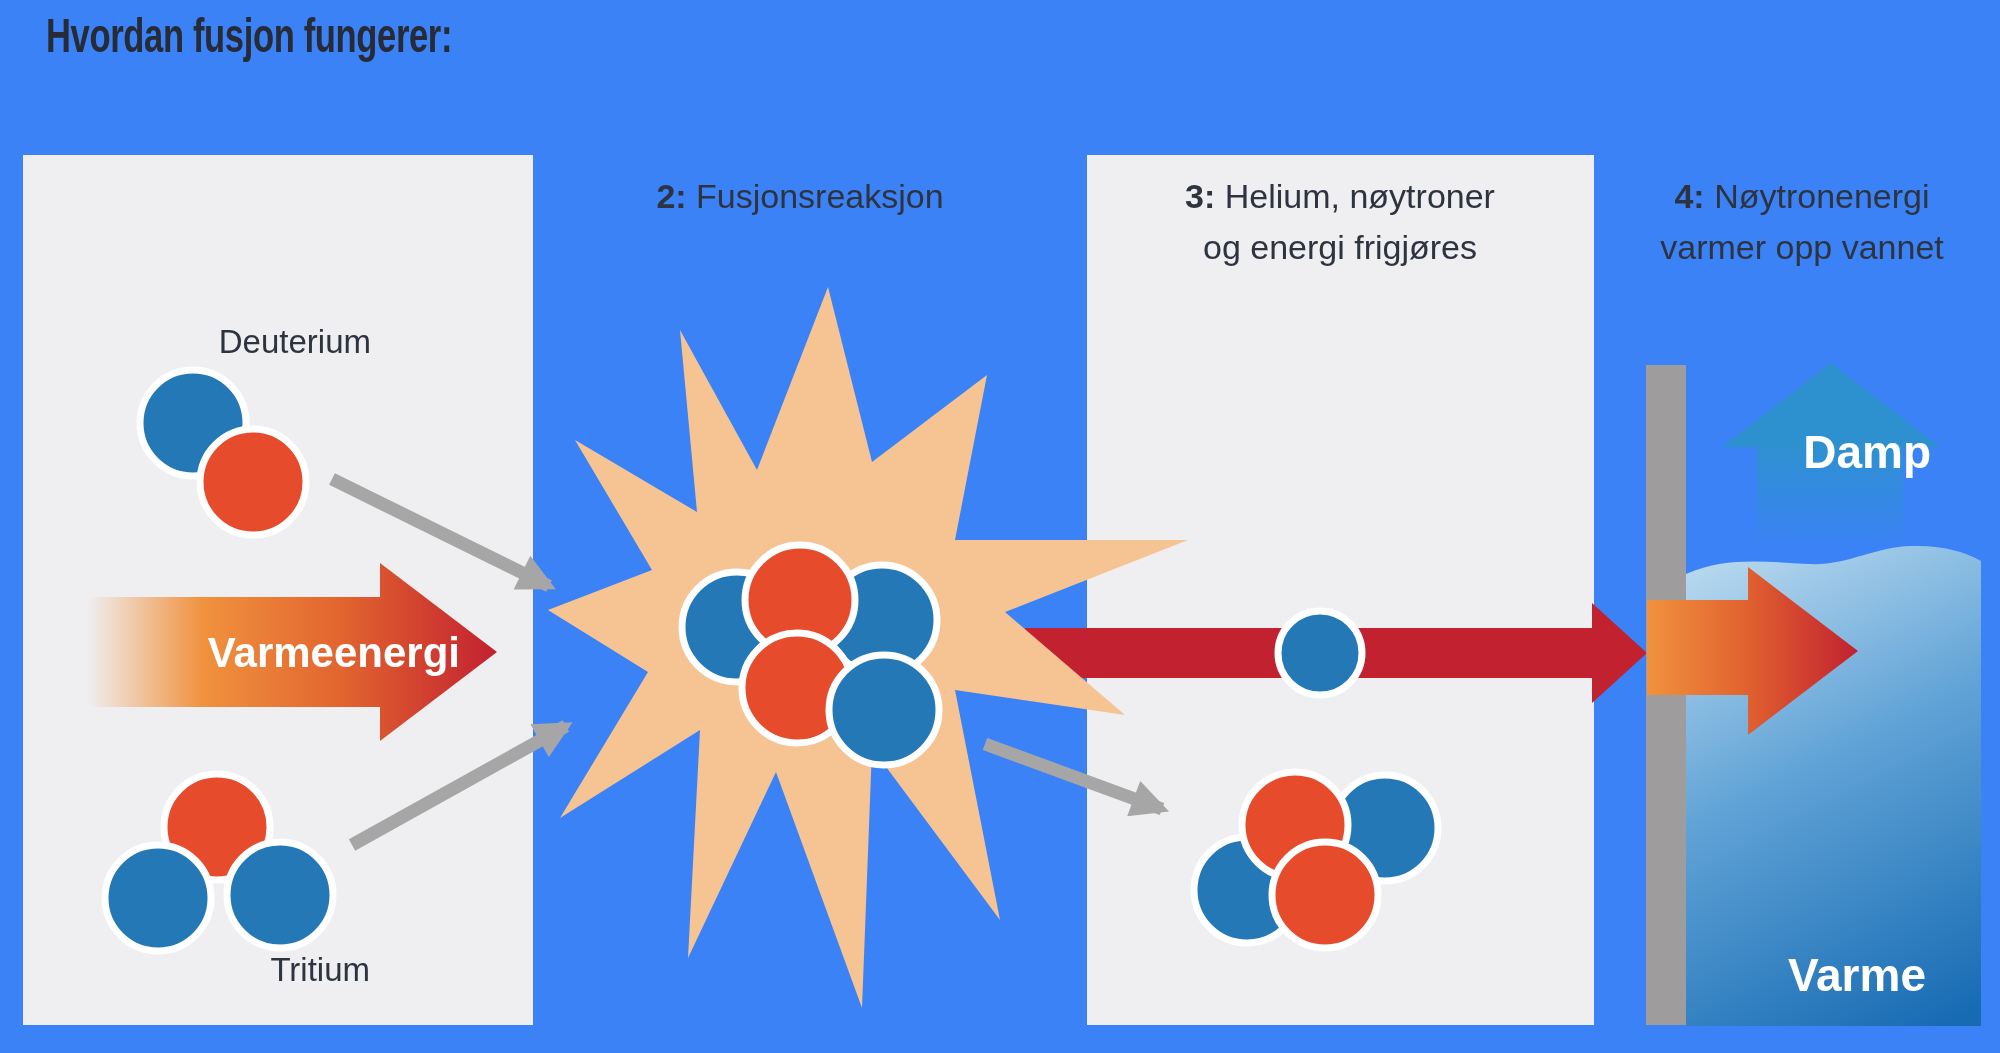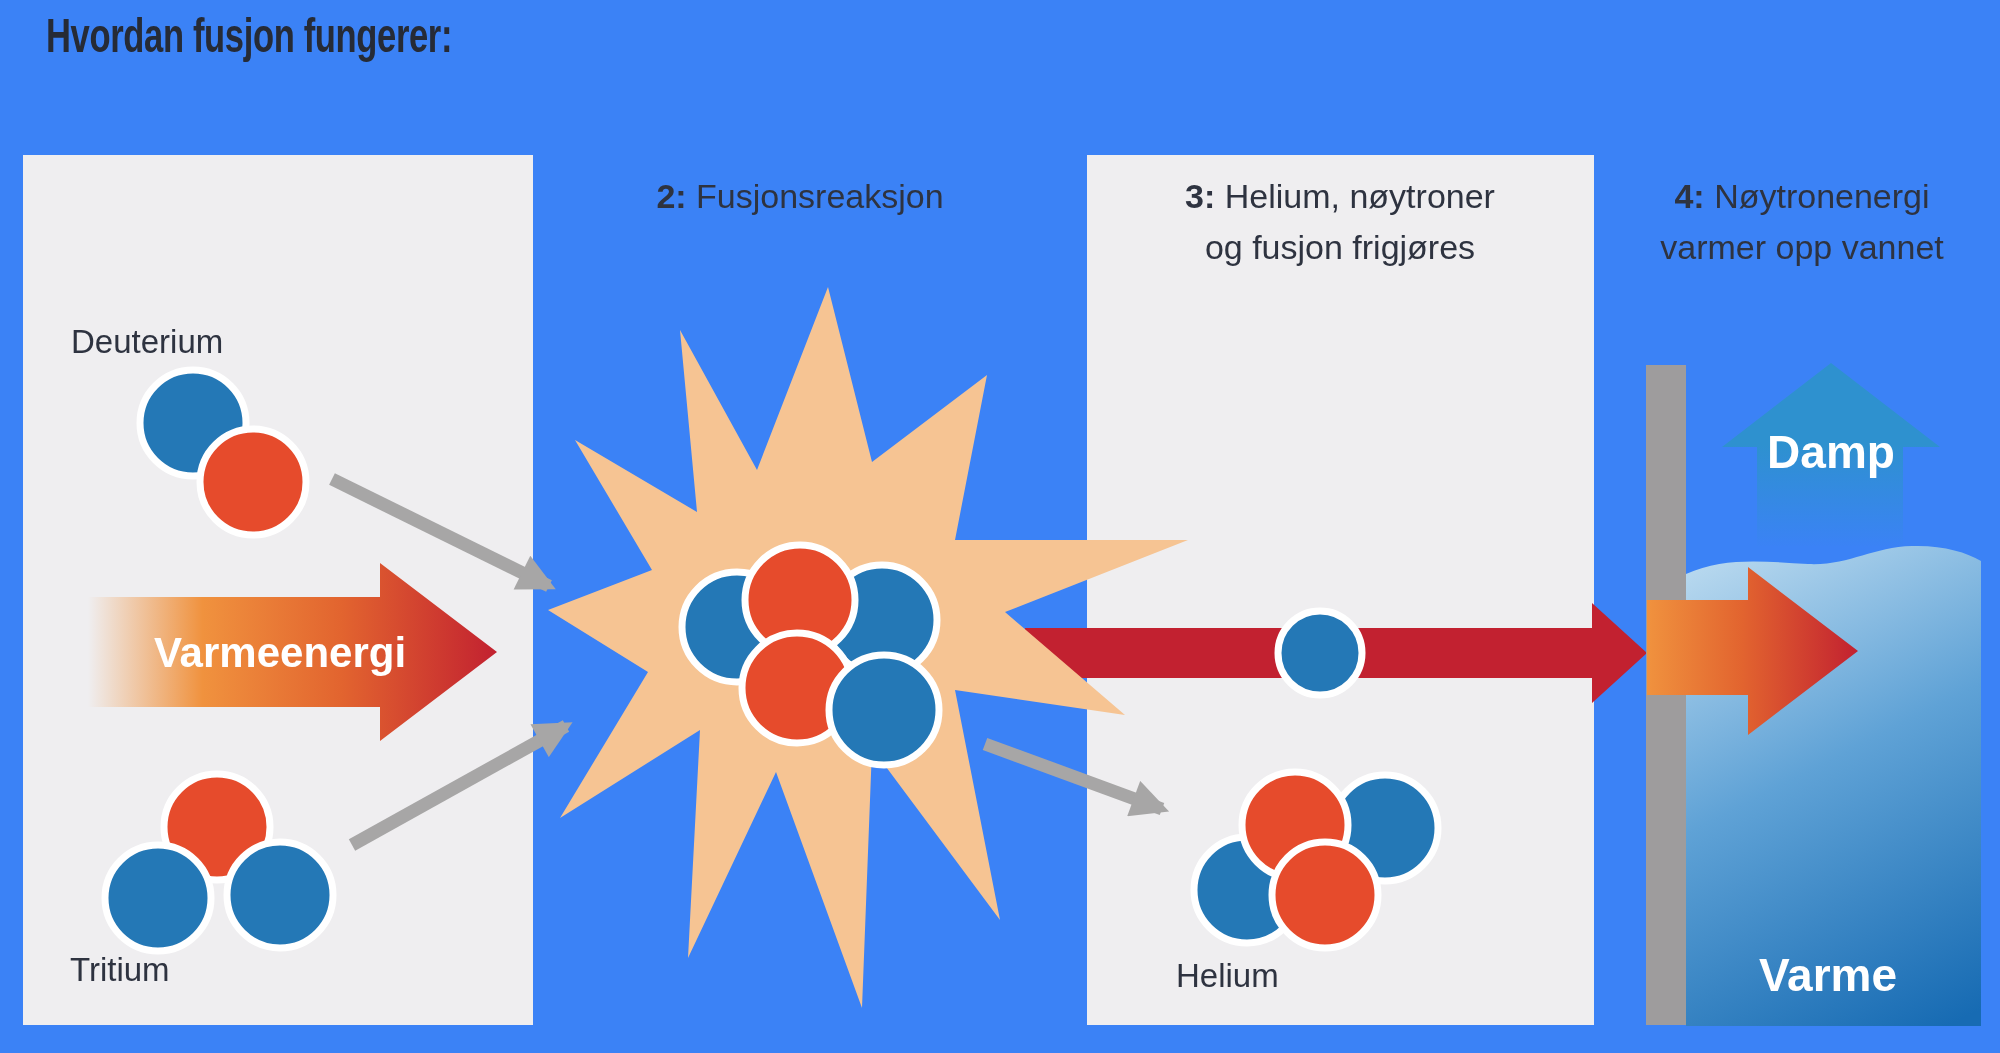--- a/index.html
+++ b/index.html
@@ -13,22 +13,22 @@
   .p3{left:1087px;width:507px;}
   .shapes{position:absolute;left:0;top:0;width:2000px;height:1053px;pointer-events:none;}
   .step{position:absolute;top:171px;text-align:center;font-size:34px;color:var(--text_dark);line-height:1.5;}
   .step strong{font-weight:bold;}
   .sl1{white-space:nowrap;}
   .sl2{display:block;white-space:nowrap;}
   .s1{left:73px;width:410px;}
   .s2{left:540px;width:520px;}
   .s3{left:1130px;width:420px;}
   .s4{left:1602px;width:400px;}
-  .lbl{position:absolute;text-align:left;font-size:33px;color:var(--text_dark);white-space:nowrap;}
-  .wlbl{position:absolute;text-align:center;font-weight:bold;color:#fff;white-space:nowrap;}
+  .lbl{position:absolute;text-align:right;font-size:33px;color:var(--text_dark);white-space:nowrap;}
+  .wlbl{position:absolute;text-align:right;font-weight:bold;color:#fff;white-space:nowrap;}
   .l-deuterium{left:71px;top:323px;width:300px;}
   .l-tritium{left:70px;top:951px;width:300px;}
   .l-neutron{left:1171px;top:547px;width:300px;}
   .l-helium{left:1176px;top:957px;width:300px;}
   .l-varmeenergi{left:100px;top:629px;width:360px;font-size:42px;}
   .l-varme{left:1646px;top:627px;width:200px;font-size:46px;}
   .l-damp{left:1731px;top:425px;width:200px;font-size:46px;}
   .l-vann{left:1730px;top:948px;width:196px;font-size:46px;}
   
   .f-peach{fill:var(--starburst_peach);}
@@ -135,29 +135,28 @@
   </svg>
 
   <div class="step s2">
     <span class="sl1"><strong>2:</strong>
     <span>Fusjonsreaksjon</span></span>
     <span class="sl2"></span>
   </div>
   <div class="step s3">
     <span class="sl1"><strong>3:</strong>
     <span>Helium, nøytroner</span></span>
-    <span class="sl2">og fusjon frigjøres</span>
+    <span class="sl2">og energi frigjøres</span>
   </div>
   <div class="step s4">
     <span class="sl1"><strong>4:</strong>
     <span>Nøytronenergi</span></span>
     <span class="sl2">varmer opp vannet</span>
   </div>
 
   <div class="lbl l-deuterium">Deuterium</div>
   <div class="lbl l-tritium">Tritium</div>
-  <div class="lbl l-helium">Helium</div>
 
   <div class="wlbl l-varmeenergi">Varmeenergi</div>
   <div class="wlbl l-damp">Damp</div>
   <div class="wlbl l-vann">Varme</div>
 
 </div>
 
 </body></html>

